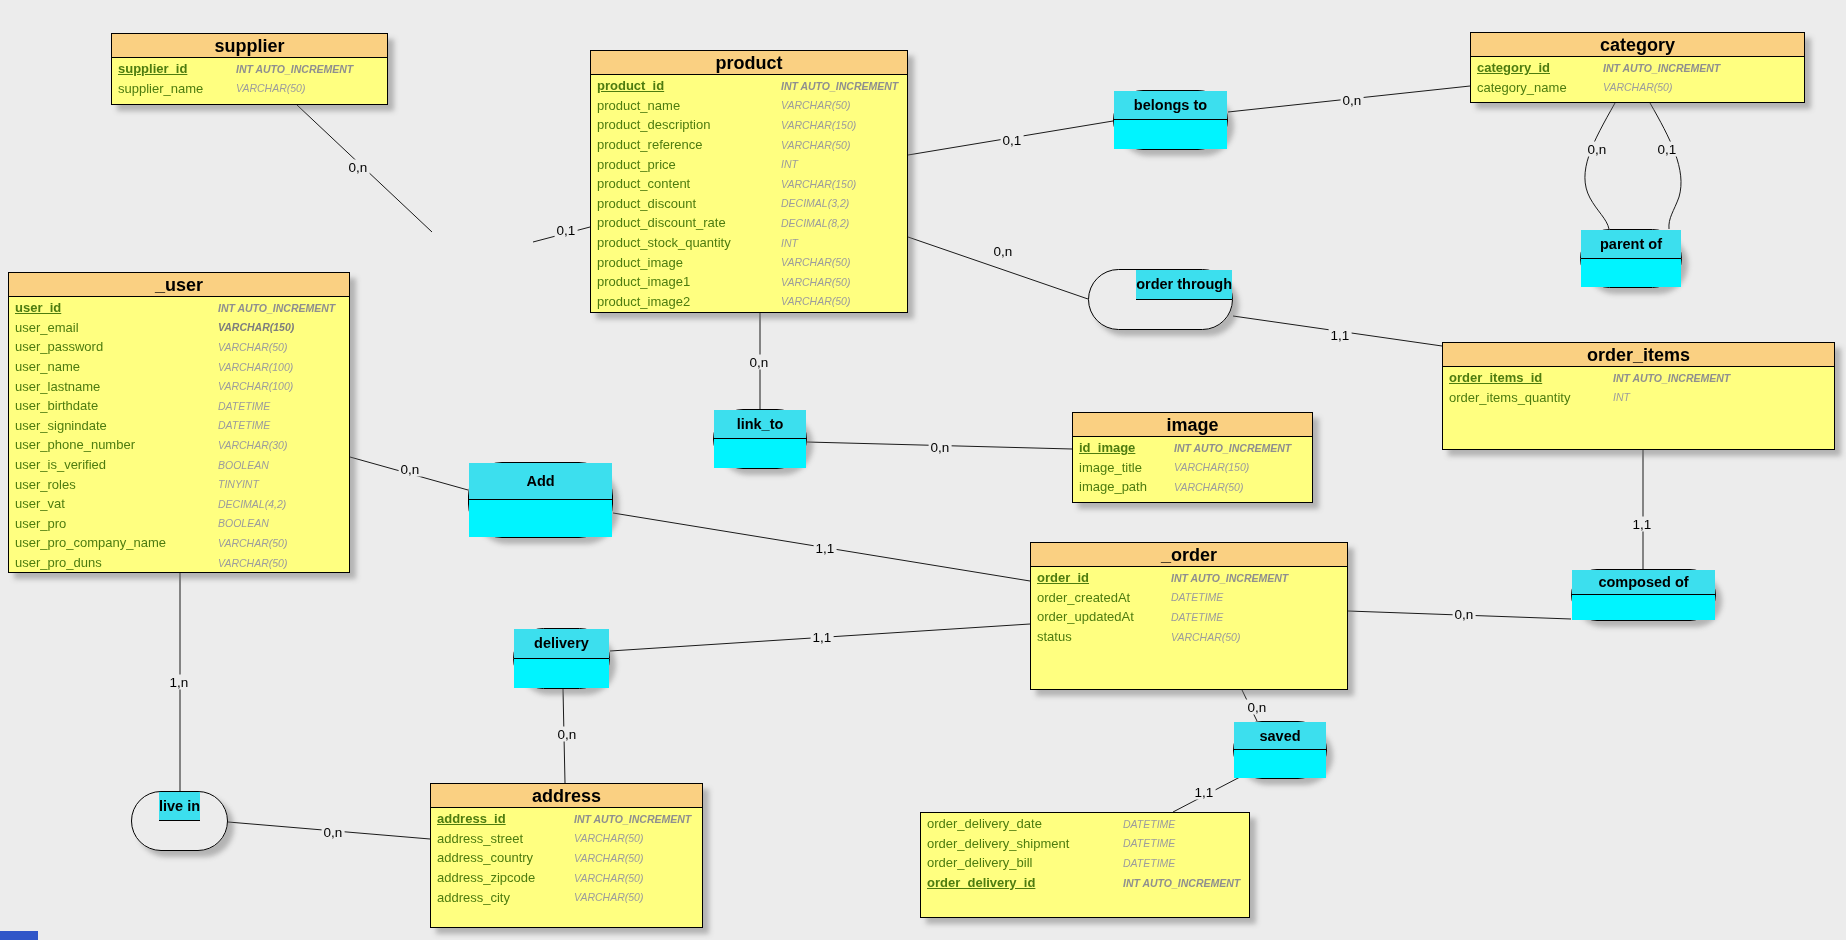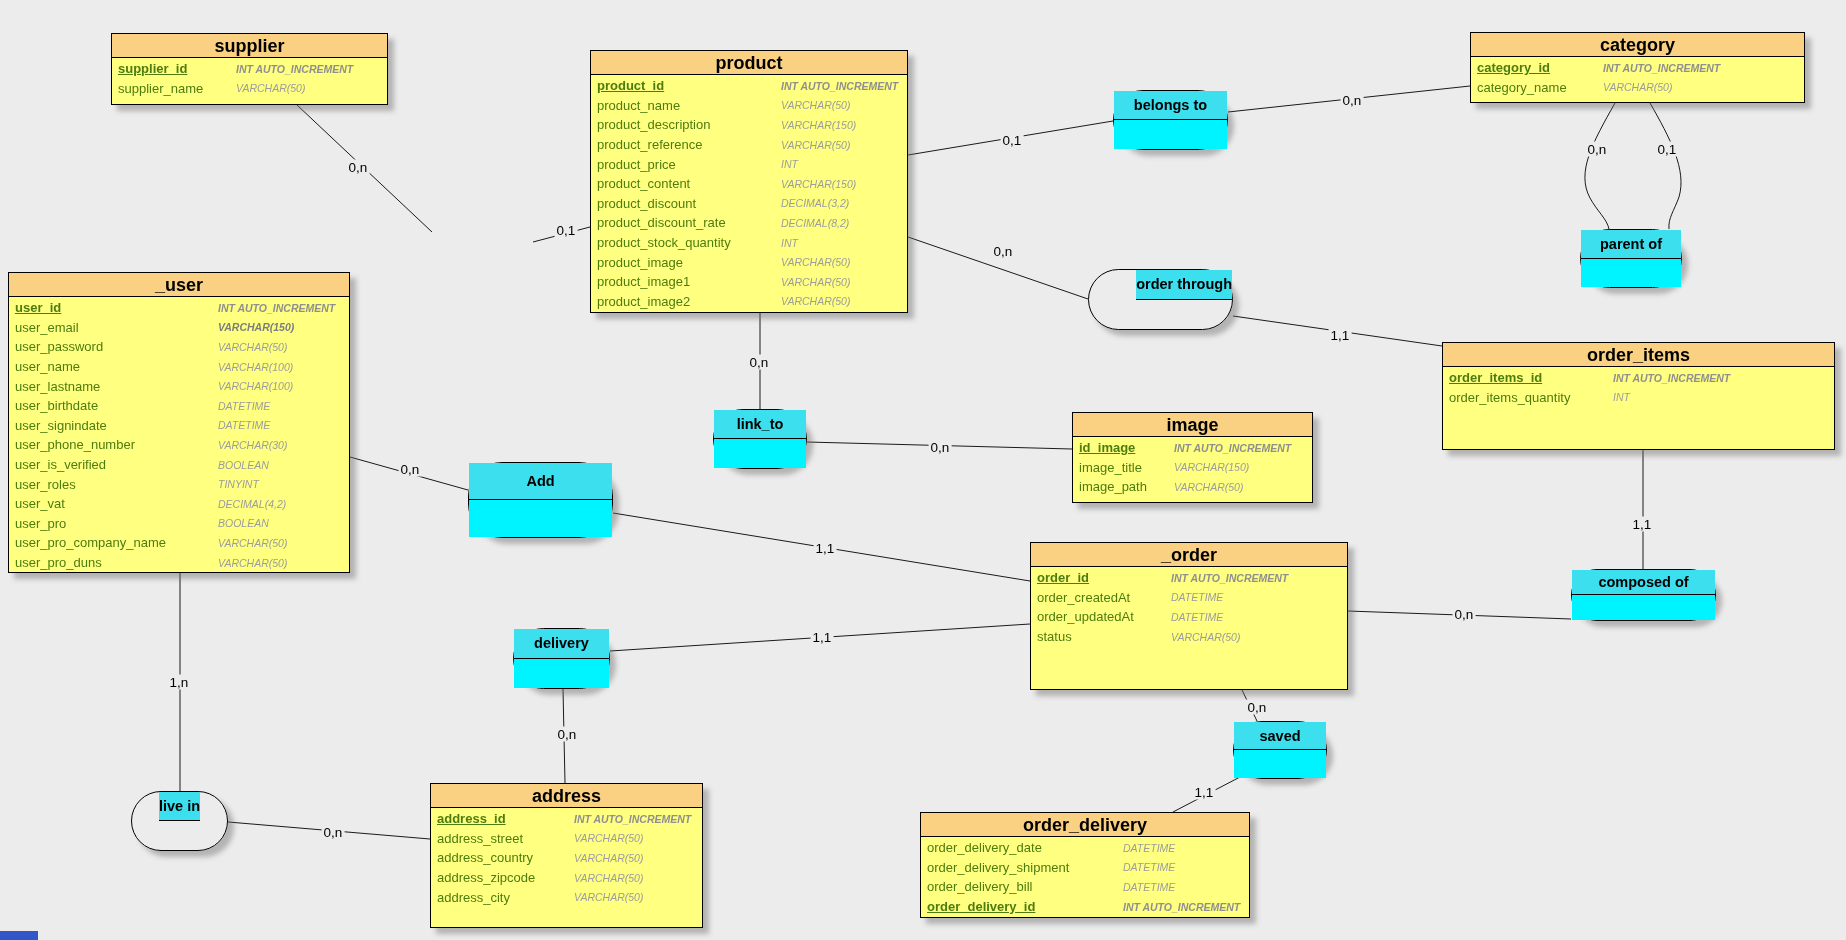--- a/index.html
+++ b/index.html
@@ -316,21 +316,20 @@
           <span class="field-name" style="width: 137px;">address_zipcode</span>
           <span class="field-type">VARCHAR(50)</span>
         </div>
         <div class="field-row">
           <span class="field-name" style="width: 137px;">address_city</span>
           <span class="field-type">VARCHAR(50)</span>
         </div>
       </div>
     </div>
     <div class="entity" style="left: 920px; top: 812px; width: 330px; height: 106px;">
-      <div class="entity-title">order_delivery</div>
       <div class="entity-body">
         <div class="field-row">
           <span class="field-name" style="width: 196px;">order_delivery_date</span>
           <span class="field-type">DATETIME</span>
         </div>
         <div class="field-row">
           <span class="field-name" style="width: 196px;">order_delivery_shipment</span>
           <span class="field-type">DATETIME</span>
         </div>
         <div class="field-row">

